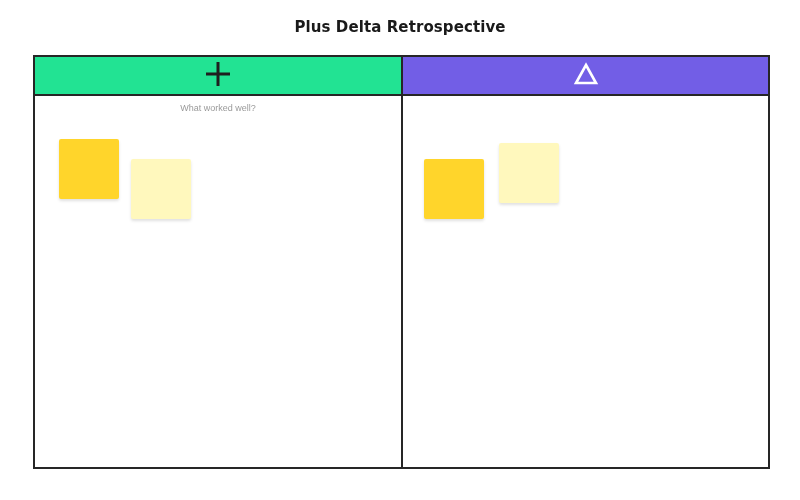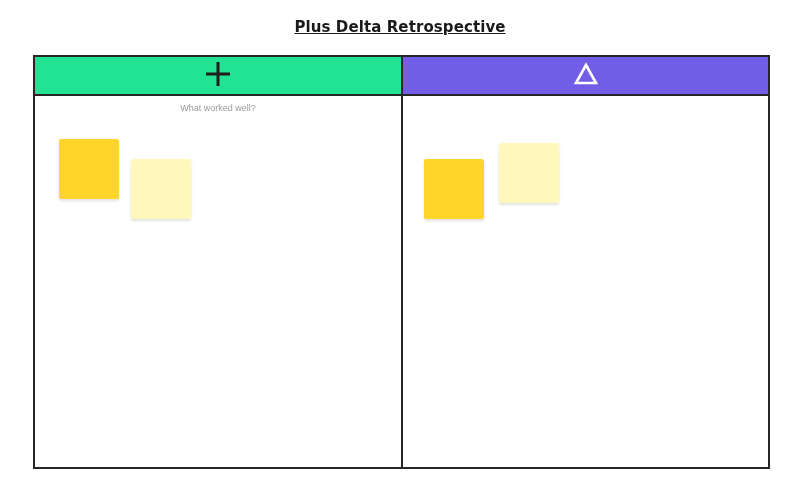--- a/index.html
+++ b/index.html
@@ -4,21 +4,20 @@
   <style>
     html, body { margin: 0; padding: 0; }
     body {
       width: 800px; height: 500px; background: #ffffff; position: relative; overflow: hidden;
       font-family: "Liberation Sans", sans-serif;
     }
     .title {
       position: absolute; left: 0; top: 18px; width: 800px; text-align: center;
       font-family: "DejaVu Sans", sans-serif; font-weight: bold; font-size: 15px; color: #1a1a1a;
       letter-spacing: 0.1px;
-      text-decoration: underline;
     }
     .board {
       position: absolute; left: 33px; top: 55px; width: 733px; height: 410px;
       border: 2px solid #262626; box-sizing: content-box;
     }
     .col {
       position: absolute; top: 0; height: 410px;
     }
     .col.left { left: 0; width: 366px; border-right: 2px solid #262626; }
     .col.right { left: 368px; width: 365px; }

